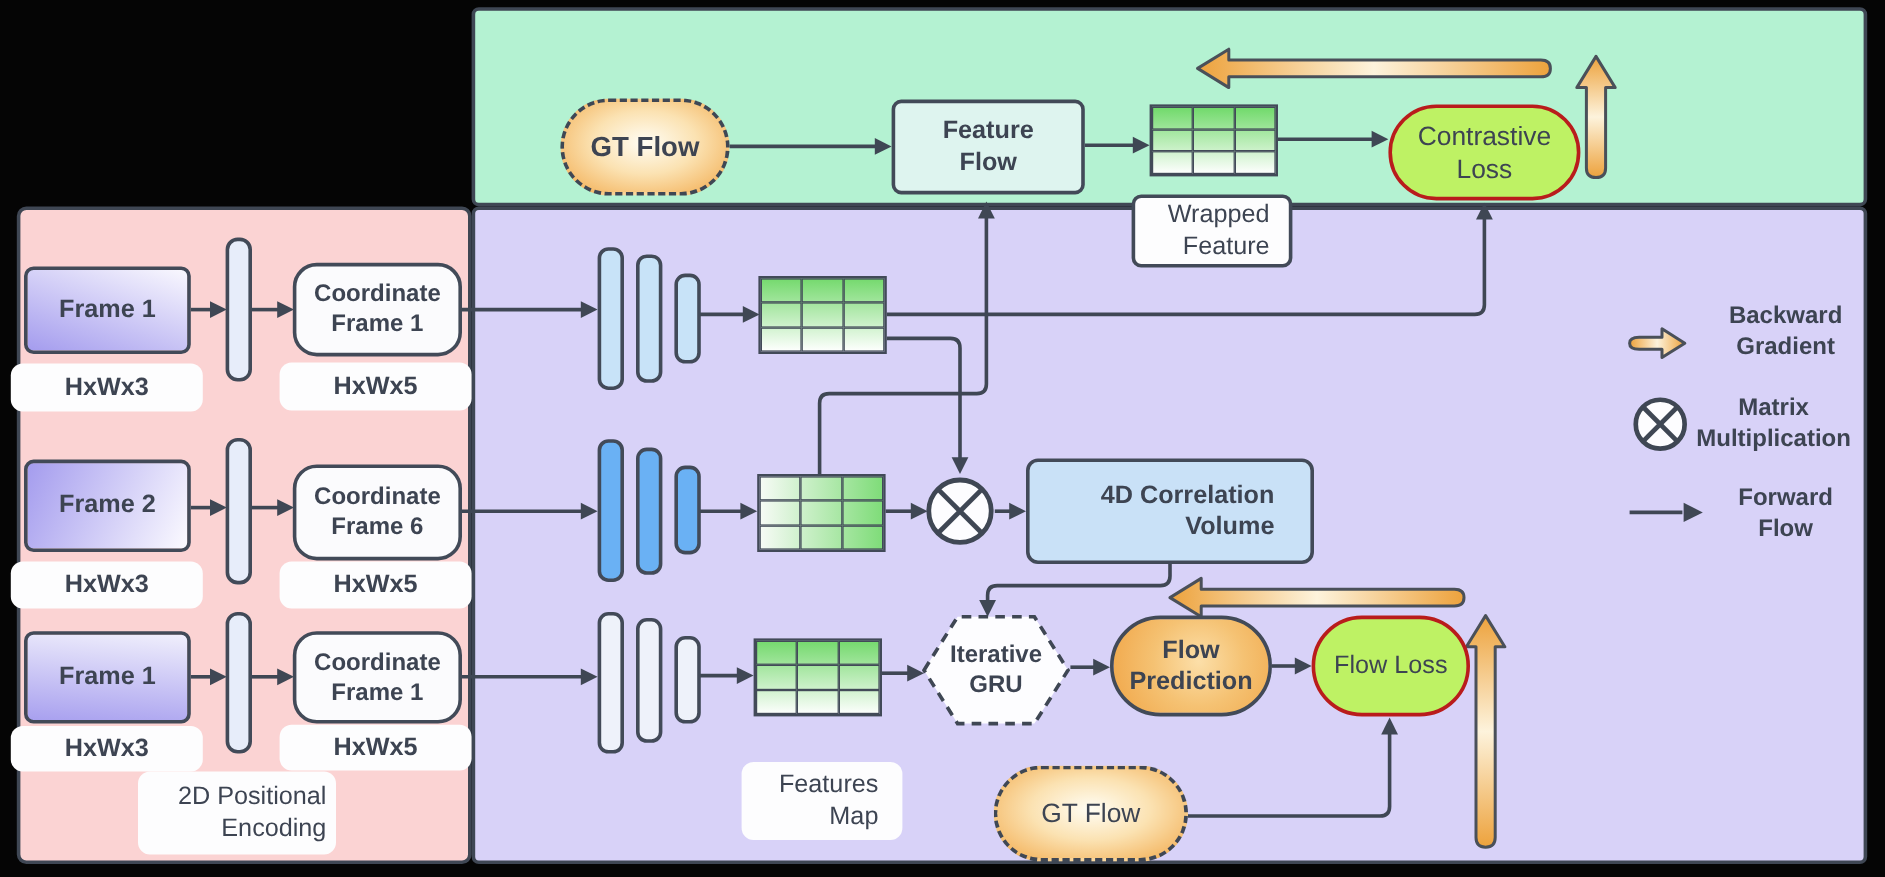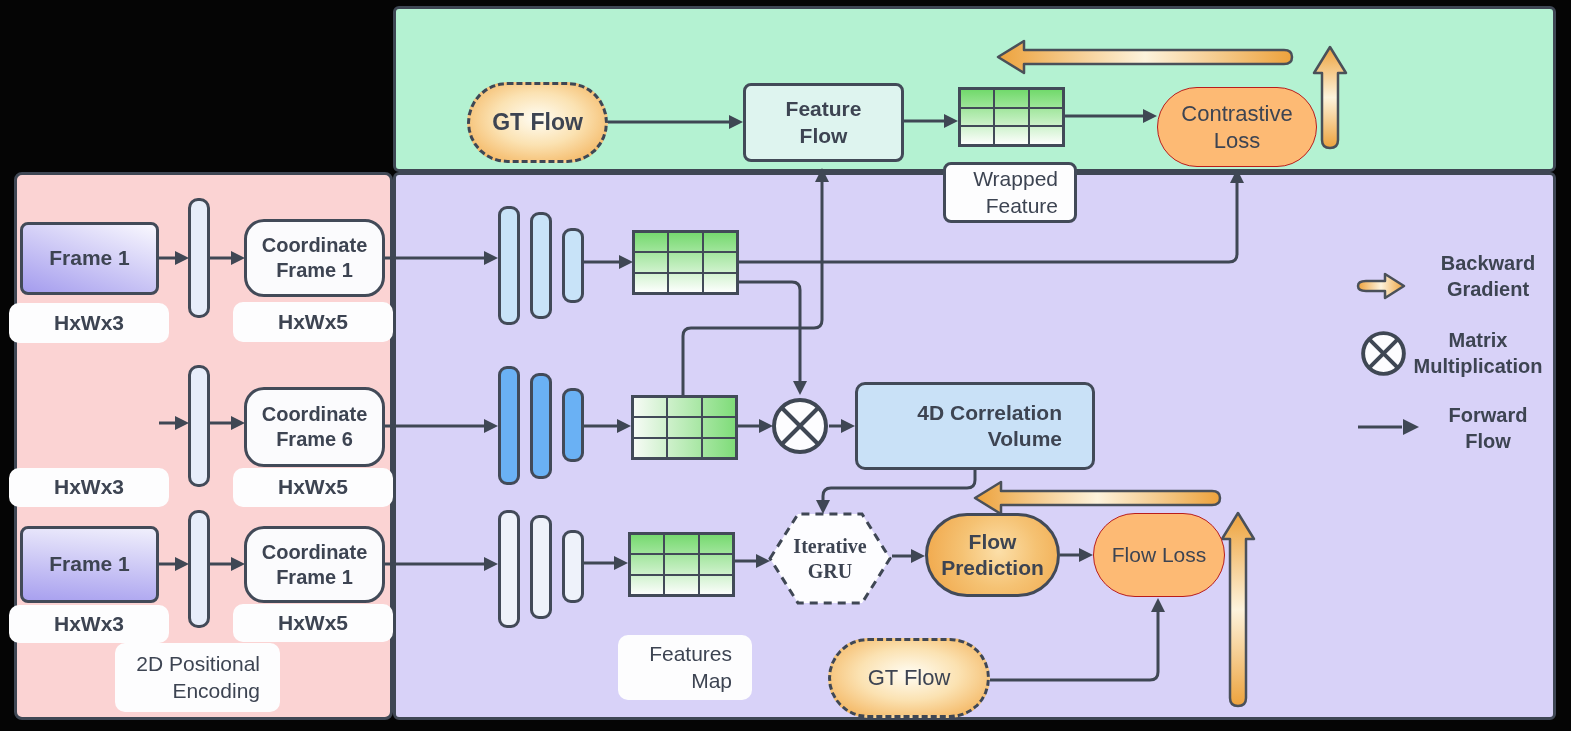--- a/index.html
+++ b/index.html
@@ -13,21 +13,21 @@
   .pebar{border-radius:10px;background:#e7edfa;}
   .coordbox{border-radius:20px;background:#fbfbfd;font-weight:700;font-size:20px;}
   .dim{border-radius:10px;background:#fdfdfe;font-weight:700;font-size:21px;}
   .whitelabel{border-radius:10px;background:#fdfdfe;font-weight:400;font-size:21px;text-align:right;}
   .encbar{border-radius:9px;}
   .grid{display:grid;grid-template-columns:repeat(3,1fr);grid-template-rows:repeat(3,1fr);
         border:2.5px solid #424a58;box-sizing:border-box;position:absolute;}
   .grid i{border:1.25px solid #424a58;}
   .pill-dashed{border:3px dashed #3f4754;border-radius:42px;
         background:radial-gradient(ellipse at 50% 45%,#fffdf4 0%,#fbe2b2 45%,#f2aa4c 100%);}
-  .pill-yellow{border:1px solid #b91c1c;border-radius:42px;background:#fdba74;font-weight:400;font-size:21px;}
+  .pill-yellow{border:3px solid #b91c1c;border-radius:42px;background:#bef264;font-weight:400;font-size:21px;}
   .pill-flowpred{border:3px solid #424a58;border-radius:42px;
         background:radial-gradient(circle at 55% 45%,#fcdfa9 0%,#f5c273 45%,#f0a445 100%);
         font-weight:400;font-size:21px;}
   .svglayer{position:absolute;left:0;top:0;z-index:1;}
   .node,.grid,.dim,.whitelabel{z-index:2;}
   .legend-text{position:absolute;display:flex;align-items:center;justify-content:center;text-align:center;
         font-weight:700;font-size:20px;line-height:1.3;z-index:2;color:#3d4452;}
 </style>
 </head>
 <body>
@@ -118,32 +118,33 @@
       <path fill="url(#ogh)" d="M1404 286 L1385 274 L1385 281 L1366 281 Q1358 281 1358 286 Q1358 291 1366 291 L1385 291 L1385 298 Z"></path>
     </g>
   </svg>
 
   <div class="node frame b3" style="left:20px;top:222px;width:139px;height:73px;background:linear-gradient(200deg,#f9f8fe 0%,#a49cee 100%);">Frame 1</div>
   <div class="node pebar b3" style="left:188px;top:198px;width:22px;height:120px;"></div>
   <div class="node coordbox b3" style="left:244px;top:219px;width:141px;height:78px;padding:0 6px;">Coordinate Frame 1</div>
   <div class="node dim" style="left:9px;top:303px;width:160px;height:40px;">HxWx3</div>
   <div class="node dim" style="left:233px;top:302px;width:160px;height:40px;">HxWx5</div>
 
+  <div class="node frame b3" style="left:20px;top:383px;width:139px;height:77px;background:linear-gradient(115deg,#a49cee 0%,#fbfaff 100%);">Frame 2</div>
   <div class="node pebar b3" style="left:188px;top:365px;width:22px;height:122px;"></div>
   <div class="node coordbox b3" style="left:244px;top:387px;width:141px;height:80px;padding:0 6px;">Coordinate Frame 6</div>
   <div class="node dim" style="left:9px;top:468px;width:160px;height:39px;">HxWx3</div>
   <div class="node dim" style="left:233px;top:468px;width:160px;height:39px;">HxWx5</div>
 
   <div class="node frame b3" style="left:20px;top:526px;width:139px;height:77px;background:linear-gradient(185deg,#f0effc 0%,#a8a0ef 100%);">Frame 1</div>
   <div class="node pebar b3" style="left:188px;top:510px;width:22px;height:118px;"></div>
   <div class="node coordbox b3" style="left:244px;top:526px;width:141px;height:77px;padding:0 6px;">Coordinate Frame 1</div>
   <div class="node dim" style="left:9px;top:605px;width:160px;height:38px;">HxWx3</div>
   <div class="node dim" style="left:233px;top:604px;width:160px;height:38px;">HxWx5</div>
 
-  <div class="node whitelabel" style="left:115px;top:643px;width:165px;height:69px;padding:0 20px;">2D Positional Encoding</div>
+  <div class="node whitelabel" style="left:115px;top:643px;width:165px;height:69px;padding:0 8px;">2D Positional Encoding</div>
 
   <div class="node encbar b3" style="left:498px;top:206px;width:22px;height:119px;background:#c8e3f8;"></div>
   <div class="node encbar b3" style="left:530px;top:212px;width:22px;height:107px;background:#c8e3f8;"></div>
   <div class="node encbar b3" style="left:562px;top:228px;width:22px;height:75px;background:#c8e3f8;"></div>
 
   <div class="node encbar b3" style="left:498px;top:366px;width:22px;height:119px;background:#6ab1f4;"></div>
   <div class="node encbar b3" style="left:530px;top:373px;width:22px;height:106px;background:#6ab1f4;"></div>
   <div class="node encbar b3" style="left:562px;top:388px;width:22px;height:74px;background:#6ab1f4;"></div>
 
   <div class="node encbar b3" style="left:498px;top:510px;width:22px;height:118px;background:#eef2fa;"></div>
@@ -206,21 +207,21 @@
       <line x1="12" y1="12" x2="48" y2="48" stroke="#3f4754" stroke-width="4"></line>
       <line x1="48" y1="12" x2="12" y2="48" stroke="#3f4754" stroke-width="4"></line>
     </svg>
   </div>
   <div class="node b3" style="left:855px;top:382px;width:240px;height:88px;background:#c9e1f7;border-radius:10px;font-weight:700;font-size:21px;padding:0 30px;text-align:right;">4D Correlation Volume</div>
 
   <div class="node" style="left:768px;top:512px;width:124px;height:93px;">
     <svg width="124" height="93" viewBox="0 0 124 93" style="position:absolute;left:0;top:0;">
       <polygon points="2,46.5 30,2 94,2 122,46.5 94,91 30,91" fill="#fdfdff" stroke="#3f4754" stroke-width="3" stroke-dasharray="8 6"></polygon>
     </svg>
-    <span style="position:relative;font-weight:700;font-size:20px;text-align:center;width:90px;font-family:Liberation Serif, serif;">Iterative GRU</span>
+    <span style="position:relative;font-weight:700;font-size:20px;text-align:center;width:90px;">Iterative GRU</span>
   </div>
 
   <div class="node pill-flowpred" style="left:925px;top:513px;width:135px;height:84px;padding:0 12px;font-weight:bold;">Flow Prediction</div>
   <div class="node pill-yellow" style="left:1093px;top:513px;width:132px;height:84px;">Flow Loss</div>
   <div class="node pill-dashed" style="left:828px;top:638px;width:162px;height:80px;font-weight:400;font-size:22px;">GT Flow</div>
 
   <div class="node whitelabel" style="left:618px;top:635px;width:134px;height:65px;padding:0 20px;">Features Map</div>
 
   <div class="legend-text" style="left:1413px;top:248px;width:150px;height:56px;">Backward Gradient</div>
   <div class="node" style="left:1360px;top:330px;width:47px;height:47px;">

